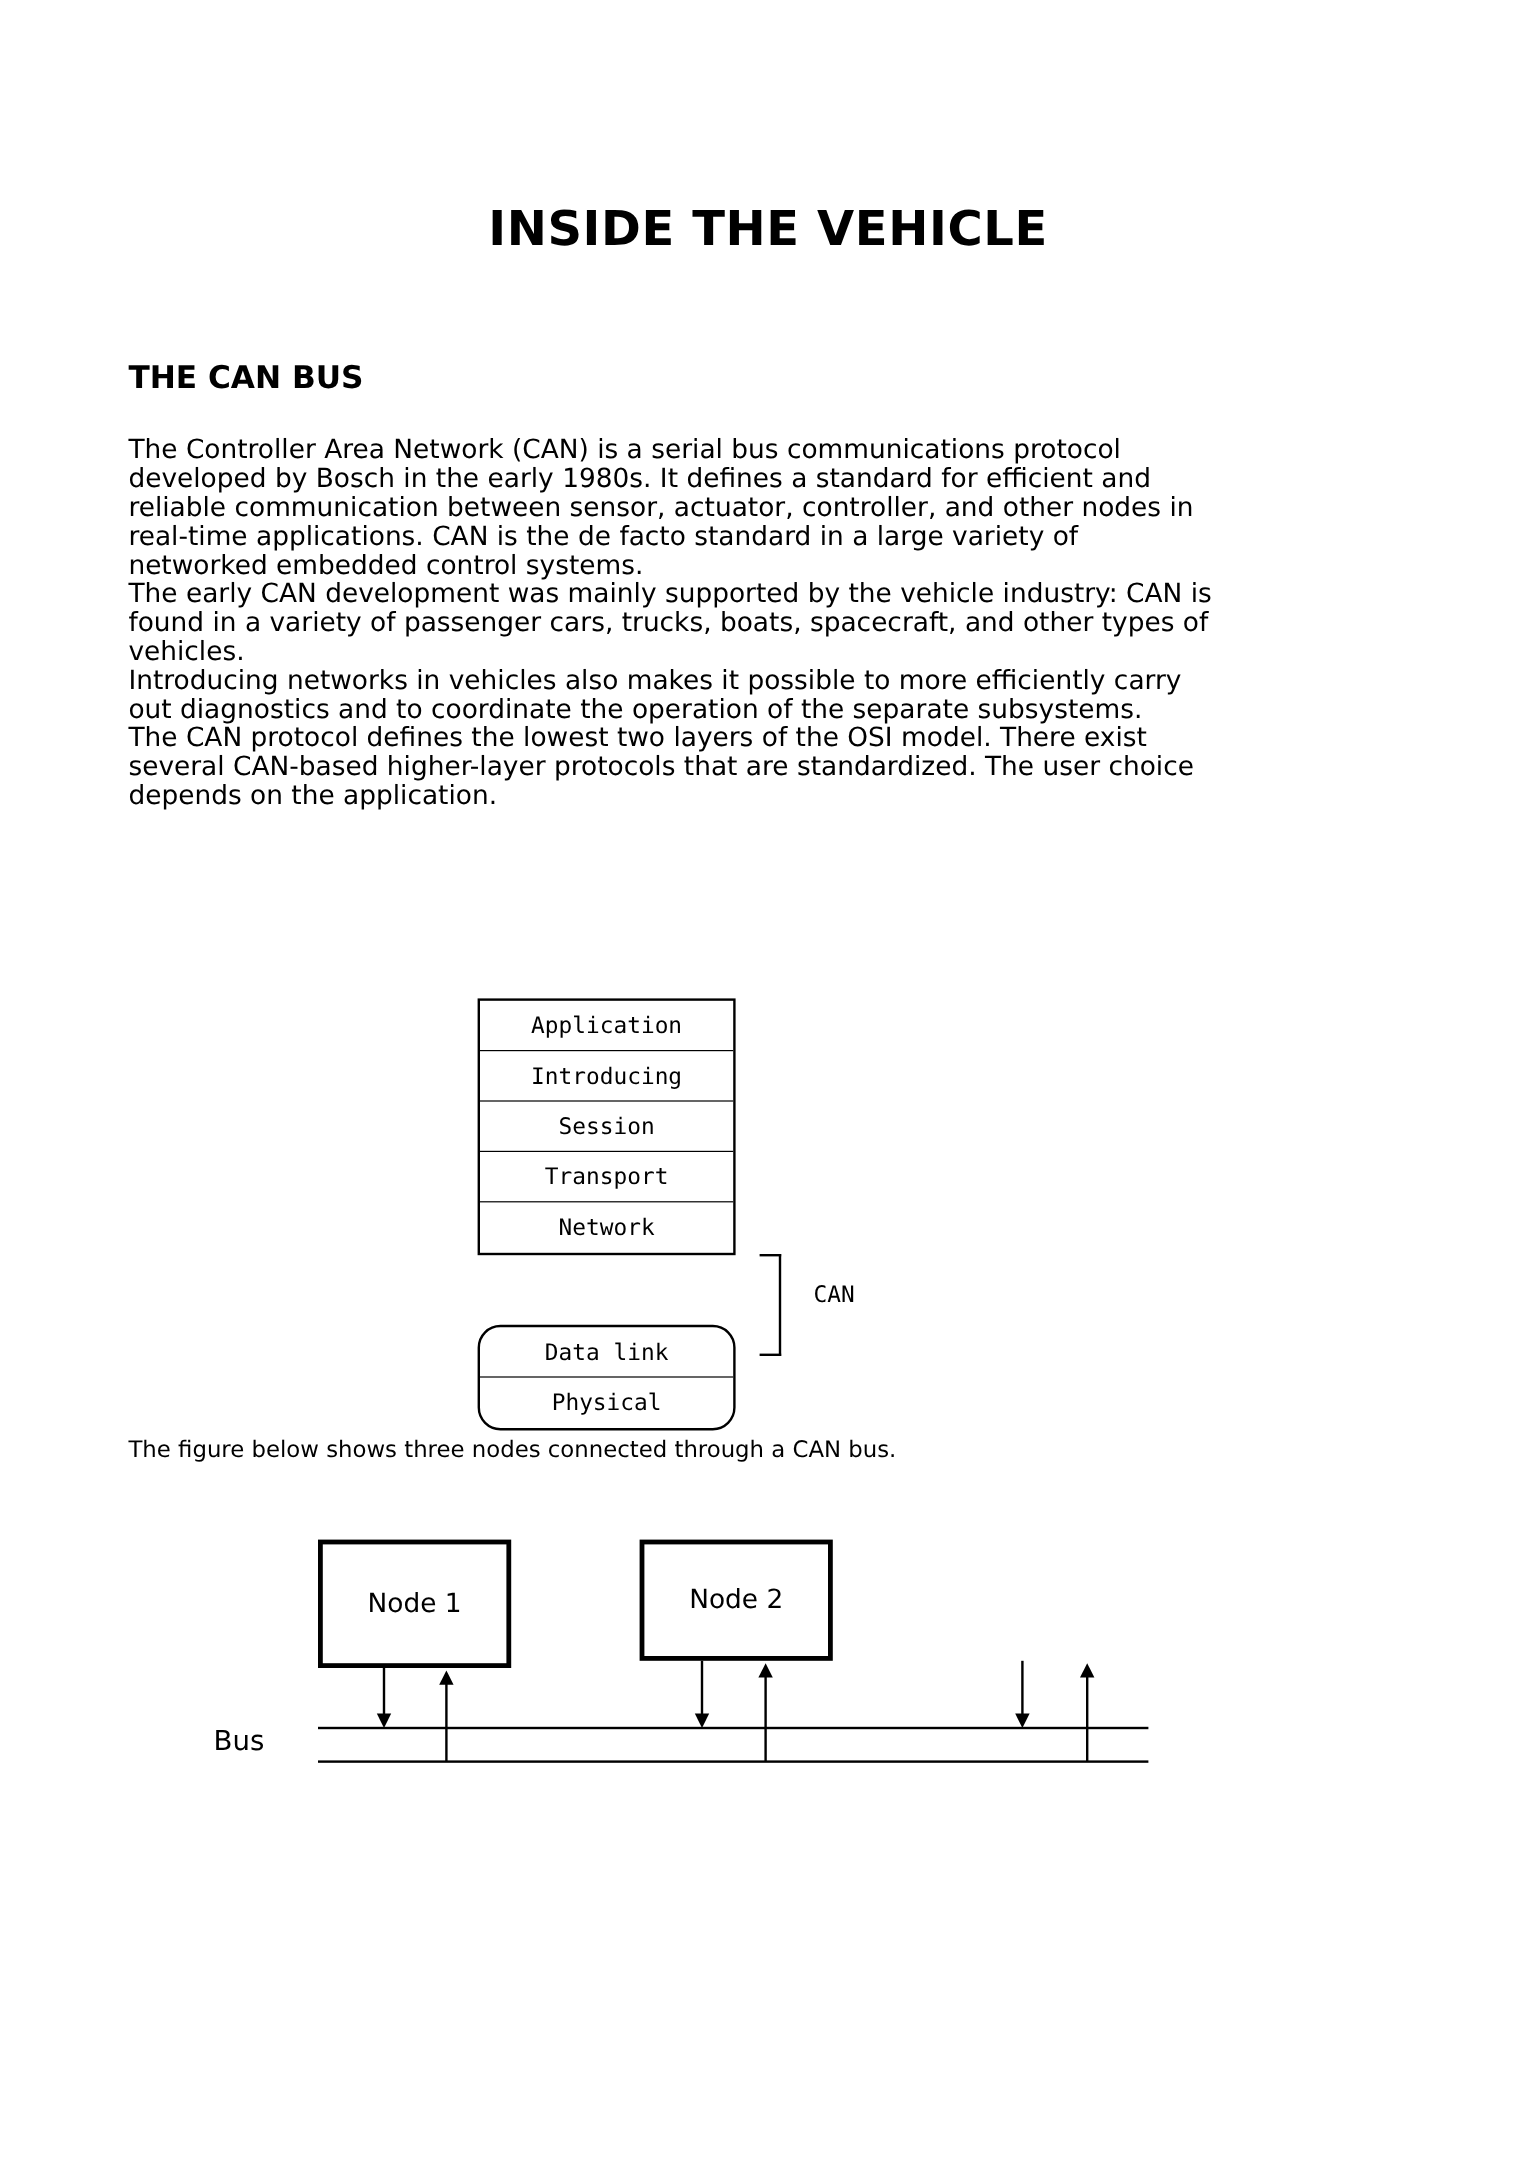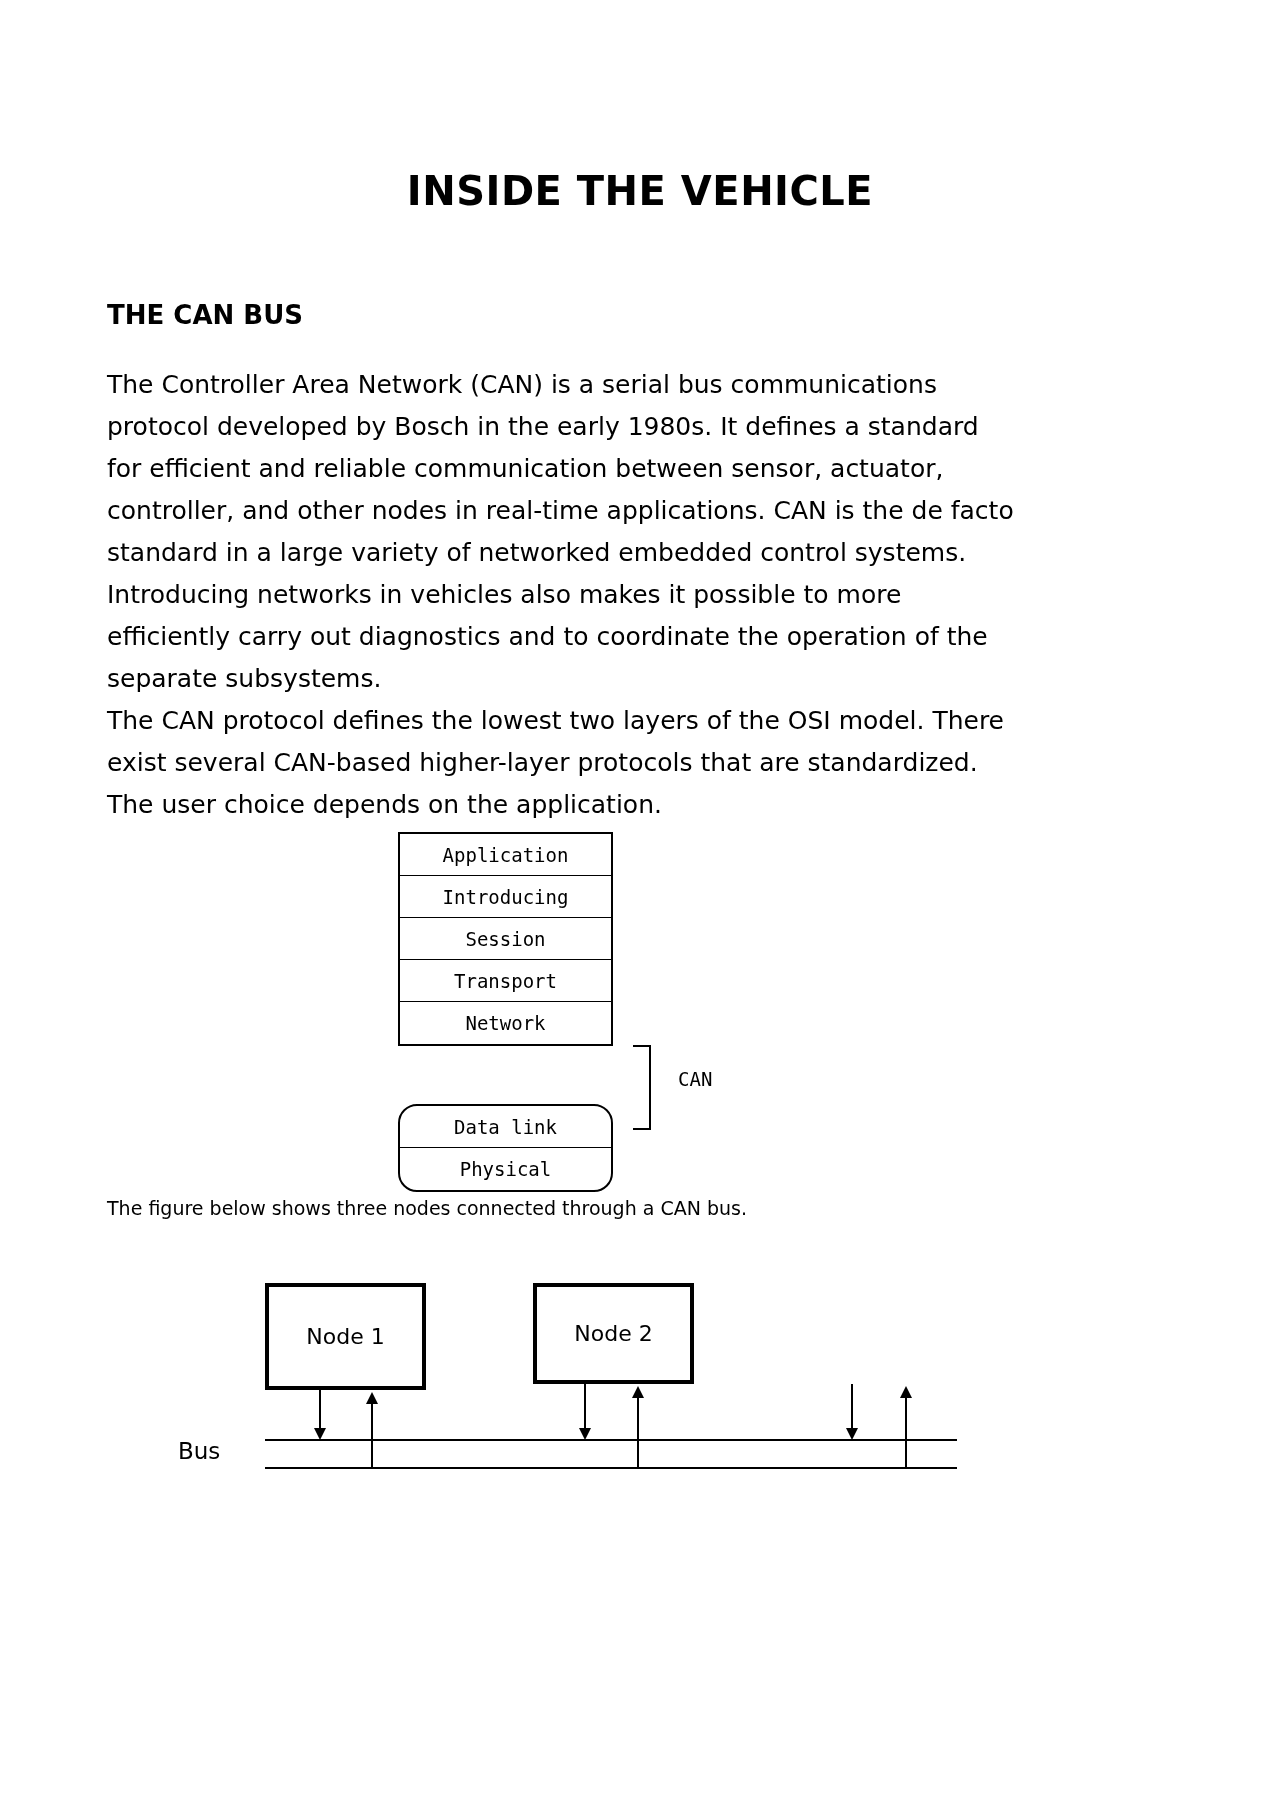--- a/index.html
+++ b/index.html
@@ -36,22 +36,22 @@
     top: 260px;
     left: 107px;
     font-size: 26px;
     font-weight: bold;
   }
   .body-text {
     position: absolute;
     top: 324px;
     left: 107px;
     width: 912px;
-    font-size: 25px;
-    line-height: 42px;
+    font-size: 22px;
+    line-height: 24px;
   }
   .body-text p { margin: 0; }
 
   .figure-caption {
     position: absolute;
     top: 1157px;
     left: 107px;
     font-size: 19px;
   }
 
@@ -148,20 +148,21 @@
 </head>
 <body>
 
 <div class="page">
 
   <h1 class="doc-title">INSIDE THE VEHICLE</h1>
   <h2 class="section-heading">THE CAN BUS</h2>
 
   <div class="body-text">
     <p>The Controller Area Network (CAN) is a serial bus communications protocol developed by Bosch in the early 1980s. It defines a standard for efficient and reliable communication between sensor, actuator, controller, and other nodes in real-time applications. CAN is the de facto standard in a large variety of networked embedded control systems.</p>
+    <p>The early CAN development was mainly supported by the vehicle industry: CAN is found in a variety of passenger cars, trucks, boats, spacecraft, and other types of vehicles.</p>
     <p>Introducing networks in vehicles also makes it possible to more efficiently carry out diagnostics and to coordinate the operation of the separate subsystems.</p>
     <p>The CAN protocol defines the lowest two layers of the OSI model. There exist several CAN-based higher-layer protocols that are standardized. The user choice depends on the application.</p>
   </div>
 
   <div class="osi-box osi-upper">
     <div class="osi-row">Application</div>
     <div class="osi-row">Introducing</div>
     <div class="osi-row">Session</div>
     <div class="osi-row">Transport</div>
     <div class="osi-row">Network</div>

